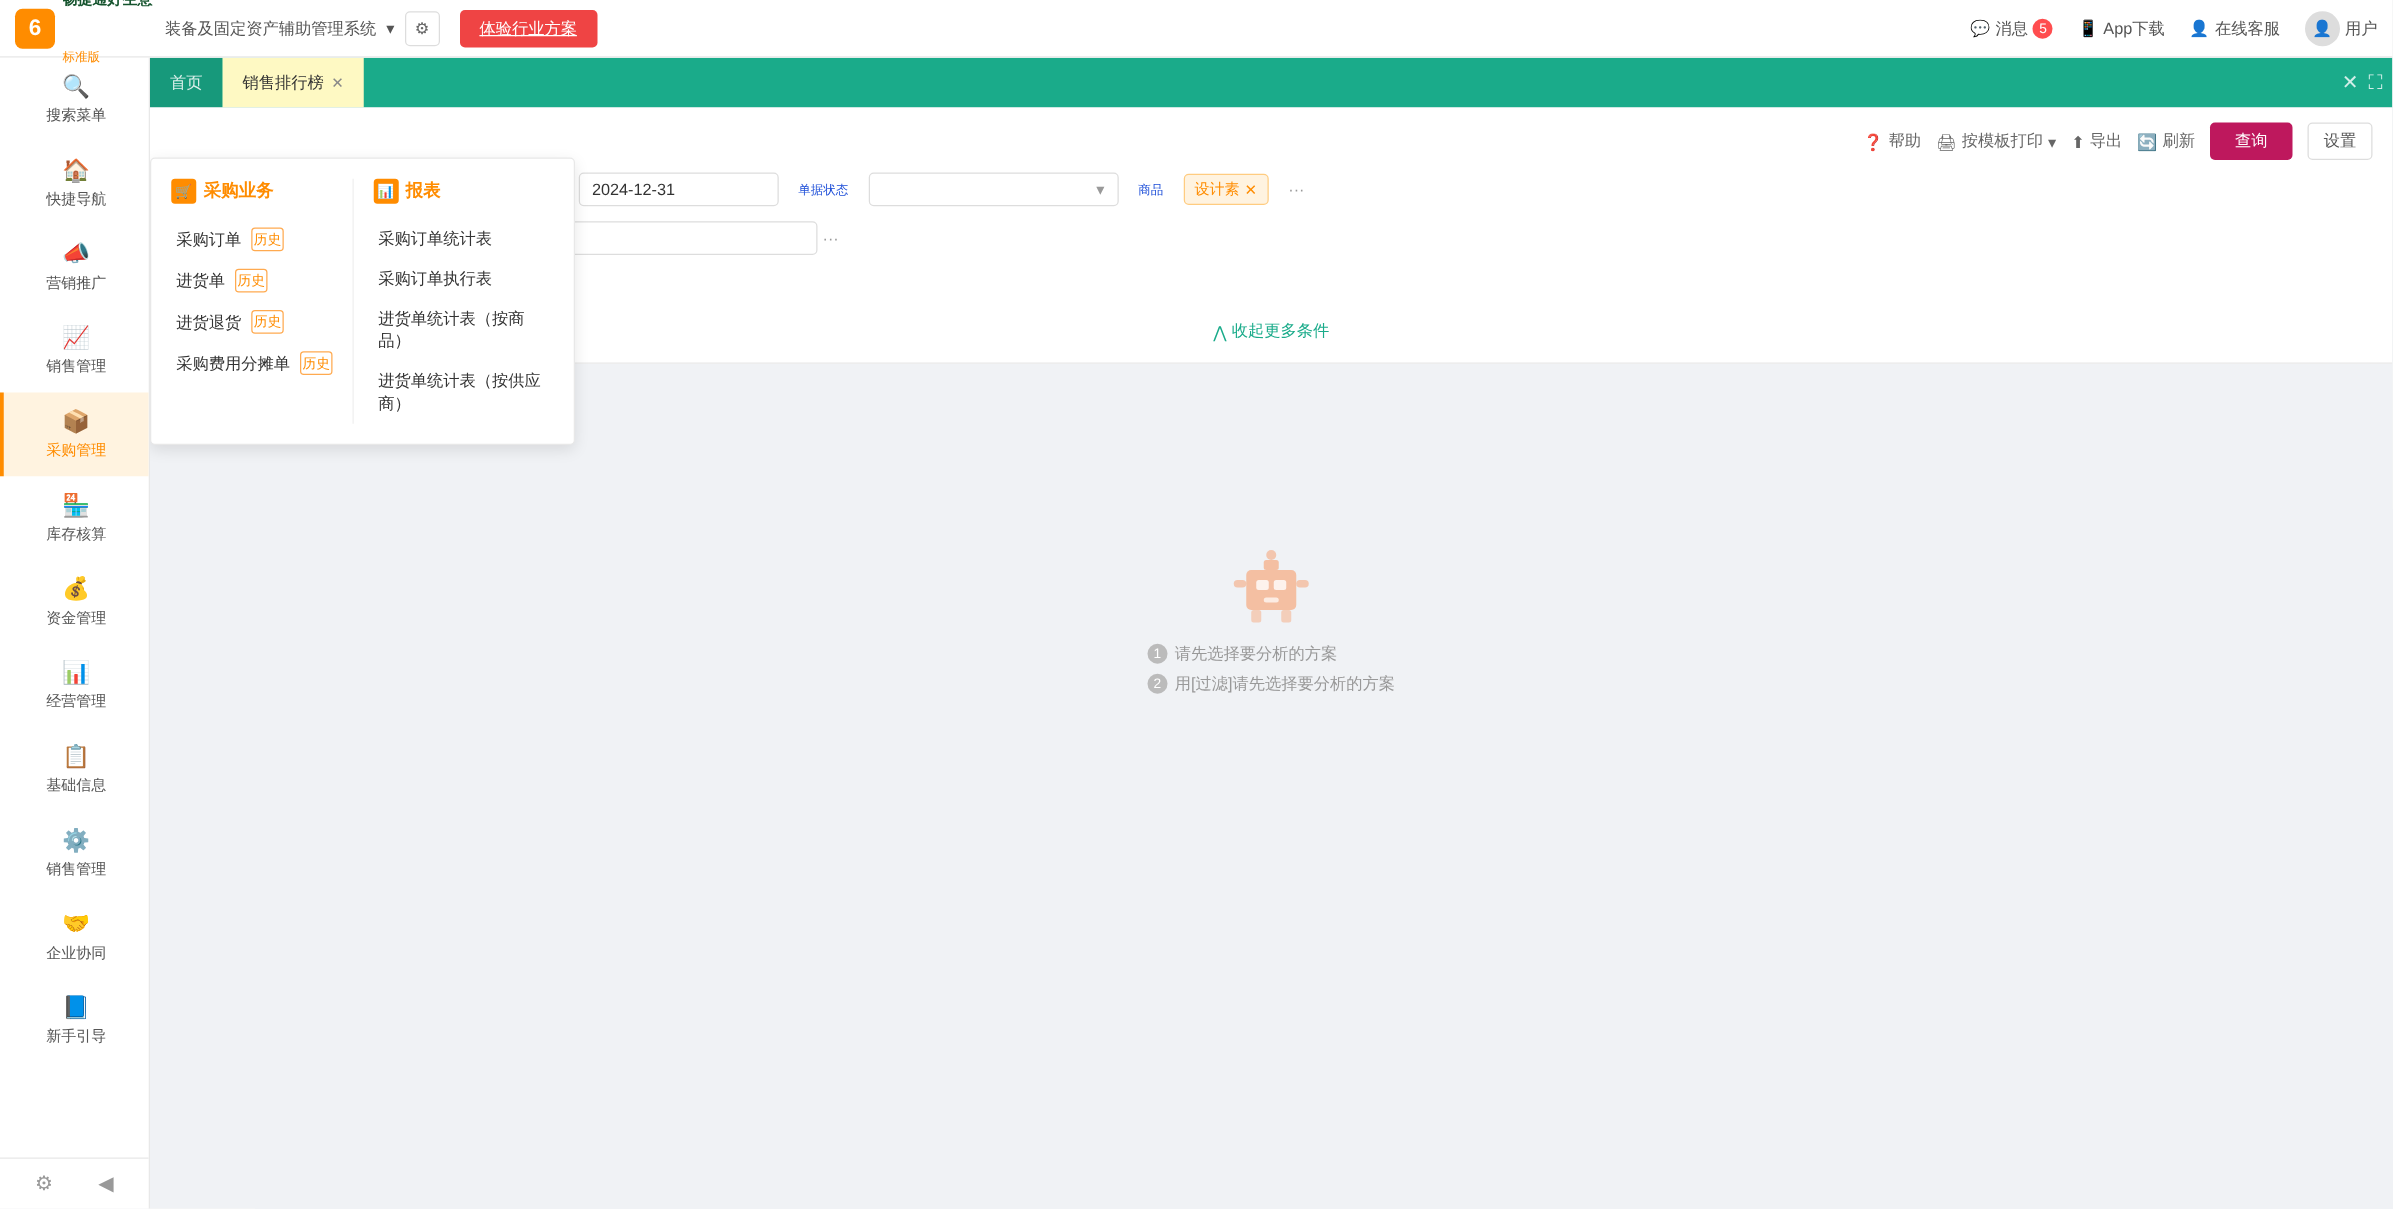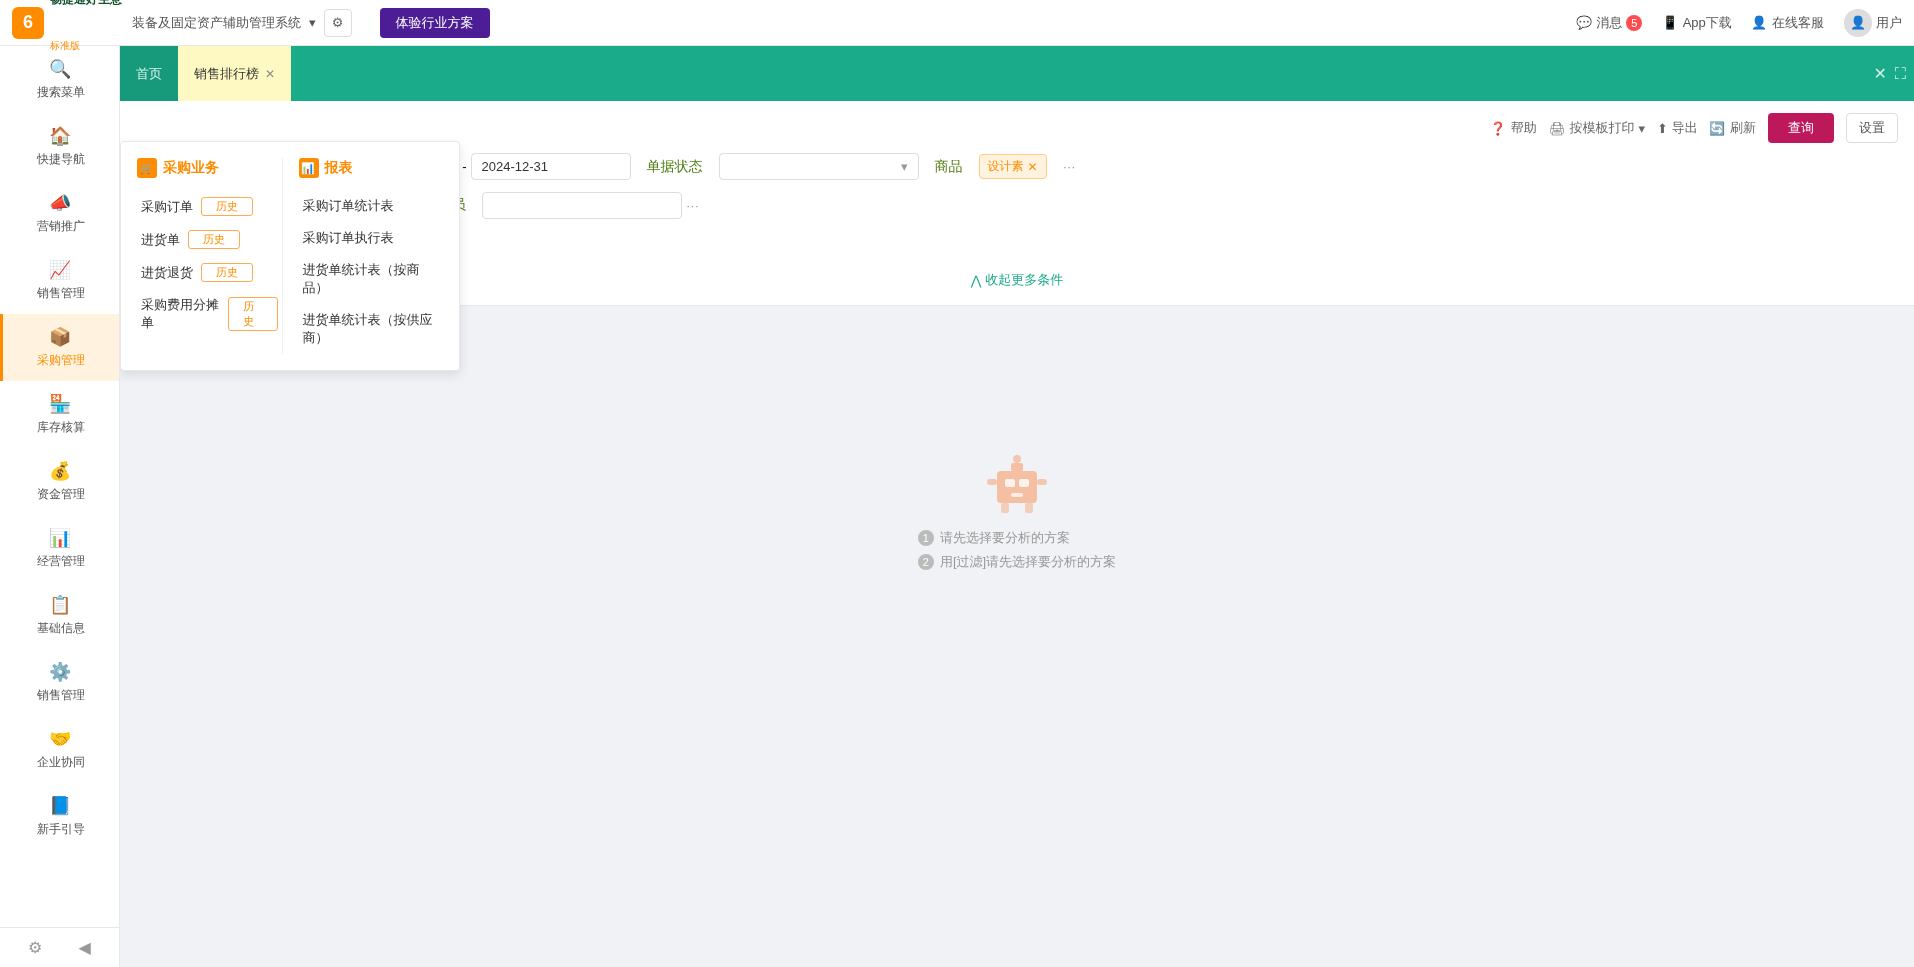--- a/index.html
+++ b/index.html
@@ -48,28 +48,29 @@
     .system-title span { color: #555; }
     .dropdown-arrow { color: #999; cursor: pointer; }
     .gear-btn {
       width: 28px; height: 28px;
       border: 1px solid #ddd;
       border-radius: 4px;
       display: flex; align-items: center; justify-content: center;
       cursor: pointer; color: #666;
     }
     .industry-btn {
-      background: #4c1d95;
+      background: #ef4444;
       color: #fff;
       border: none;
       padding: 6px 16px;
       border-radius: 4px;
       cursor: pointer;
       font-size: 13px;
-      margin-left: 20px;
+      margin-left: 8px;
+      text-decoration: underline;
     }
     .header-right {
       display: flex;
       align-items: center;
       gap: 20px;
       margin-left: auto;
     }
     .header-right-item {
       display: flex;
       align-items: center;
@@ -146,21 +147,21 @@
       display: flex;
       flex-direction: column;
       overflow: hidden;
     }
 
     
     .tab-bar {
       background: #1aab8a;
       display: flex;
       align-items: stretch;
-      height: 55px;
+      height: 40px;
       padding: 0;
     }
     .tab-item {
       padding: 0 16px;
       display: flex;
       align-items: center;
       cursor: pointer;
       font-size: 13px;
       color: rgba(255,255,255,0.85);
       gap: 6px;
@@ -227,21 +228,21 @@
       color: #555;
     }
 
     .filter-row {
       display: flex;
       align-items: center;
       gap: 16px;
       margin-bottom: 10px;
       flex-wrap: wrap;
     }
-    .filter-label { color: #4d7c0f; font-size: 14px; white-space: nowrap; }
+    .filter-label { color: #1d4ed8; font-size: 10px; white-space: nowrap; }
     .filter-select {
       border: 1px solid #ddd;
       border-radius: 4px;
       padding: 5px 10px;
       font-size: 13px;
       color: #333;
       background: #fff;
       cursor: pointer;
       display: flex;
       align-items: center;
@@ -360,21 +361,21 @@
       cursor: pointer;
       color: #333;
       font-size: 13px;
       border-radius: 4px;
     }
     .hist-badge {
       background: #fff;
       border: 1px solid #ffaa50;
       color: #ff8c00;
       font-size: 11px;
-      padding: 1px 14px;
+      padding: 1px 1px;
       border-radius: 3px;
     }
 
     
     .tab-content-wrapper {
       position: relative;
       flex: 1;
       display: flex;
       flex-direction: column;
     }

